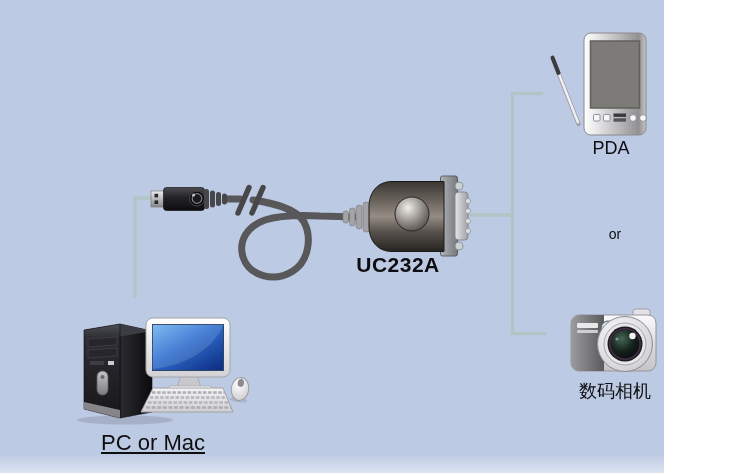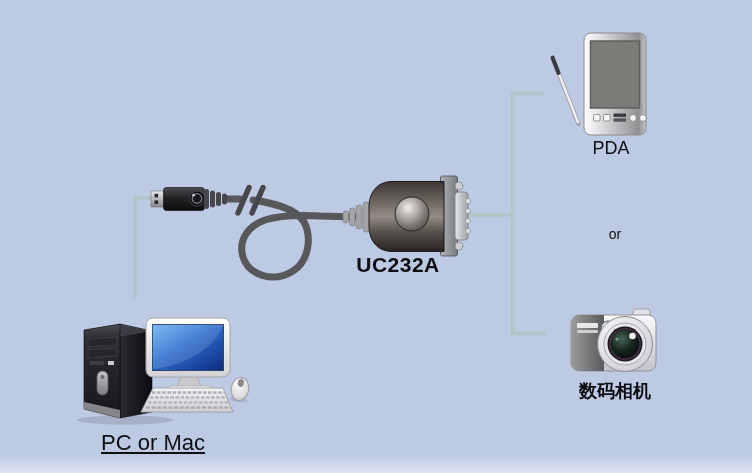--- a/index.html
+++ b/index.html
@@ -1,35 +1,35 @@
 <!DOCTYPE html>
 <html><head>
 <meta charset="utf-8">
 <style>
   html,body{margin:0;padding:0;}
   .stage{
     position:relative;
-    width:752px;height:473px;
+    width:664px;height:473px;
     overflow:hidden;
     background:linear-gradient(180deg,#bdcae3 0%,#bdcae3 96%,#dce3f1 100%);
     font-family:"Liberation Sans", sans-serif;
   }
   .stage svg{position:absolute;left:0;top:0;}
   .lbl{
     position:absolute;
     color:#0e0e10;
     text-align:center;
     white-space:nowrap;
     user-select:none;
   }
   #label-computer{left:83px;top:430px;width:140px;font-size:22px;text-decoration:underline;}
   #label-adapter{left:328px;top:253px;width:140px;font-size:21px;font-weight:bold;letter-spacing:.5px;}
   #label-pda{left:576px;top:138px;width:70px;font-size:18px;}
   #label-or{left:585px;top:220px;width:60px;font-size:14px;margin-top:6px;}
-  #label-camera{left:554px;top:379px;width:122px;font-size:18px;font-weight:bold;}
+  #label-camera{left:554px;top:379px;width:122px;font-size:18px;font-weight:normal;}
 </style>
 </head>
 <body>
 
 <div class="stage">
   <svg width="752" height="473" viewBox="0 0 752 473">
     <defs>
       <linearGradient id="gMetal" x1="0" y1="0" x2="0" y2="1">
         <stop offset="0" stop-color="#ececee"></stop>
           <stop offset="1" stop-color="#87878b"></stop>

